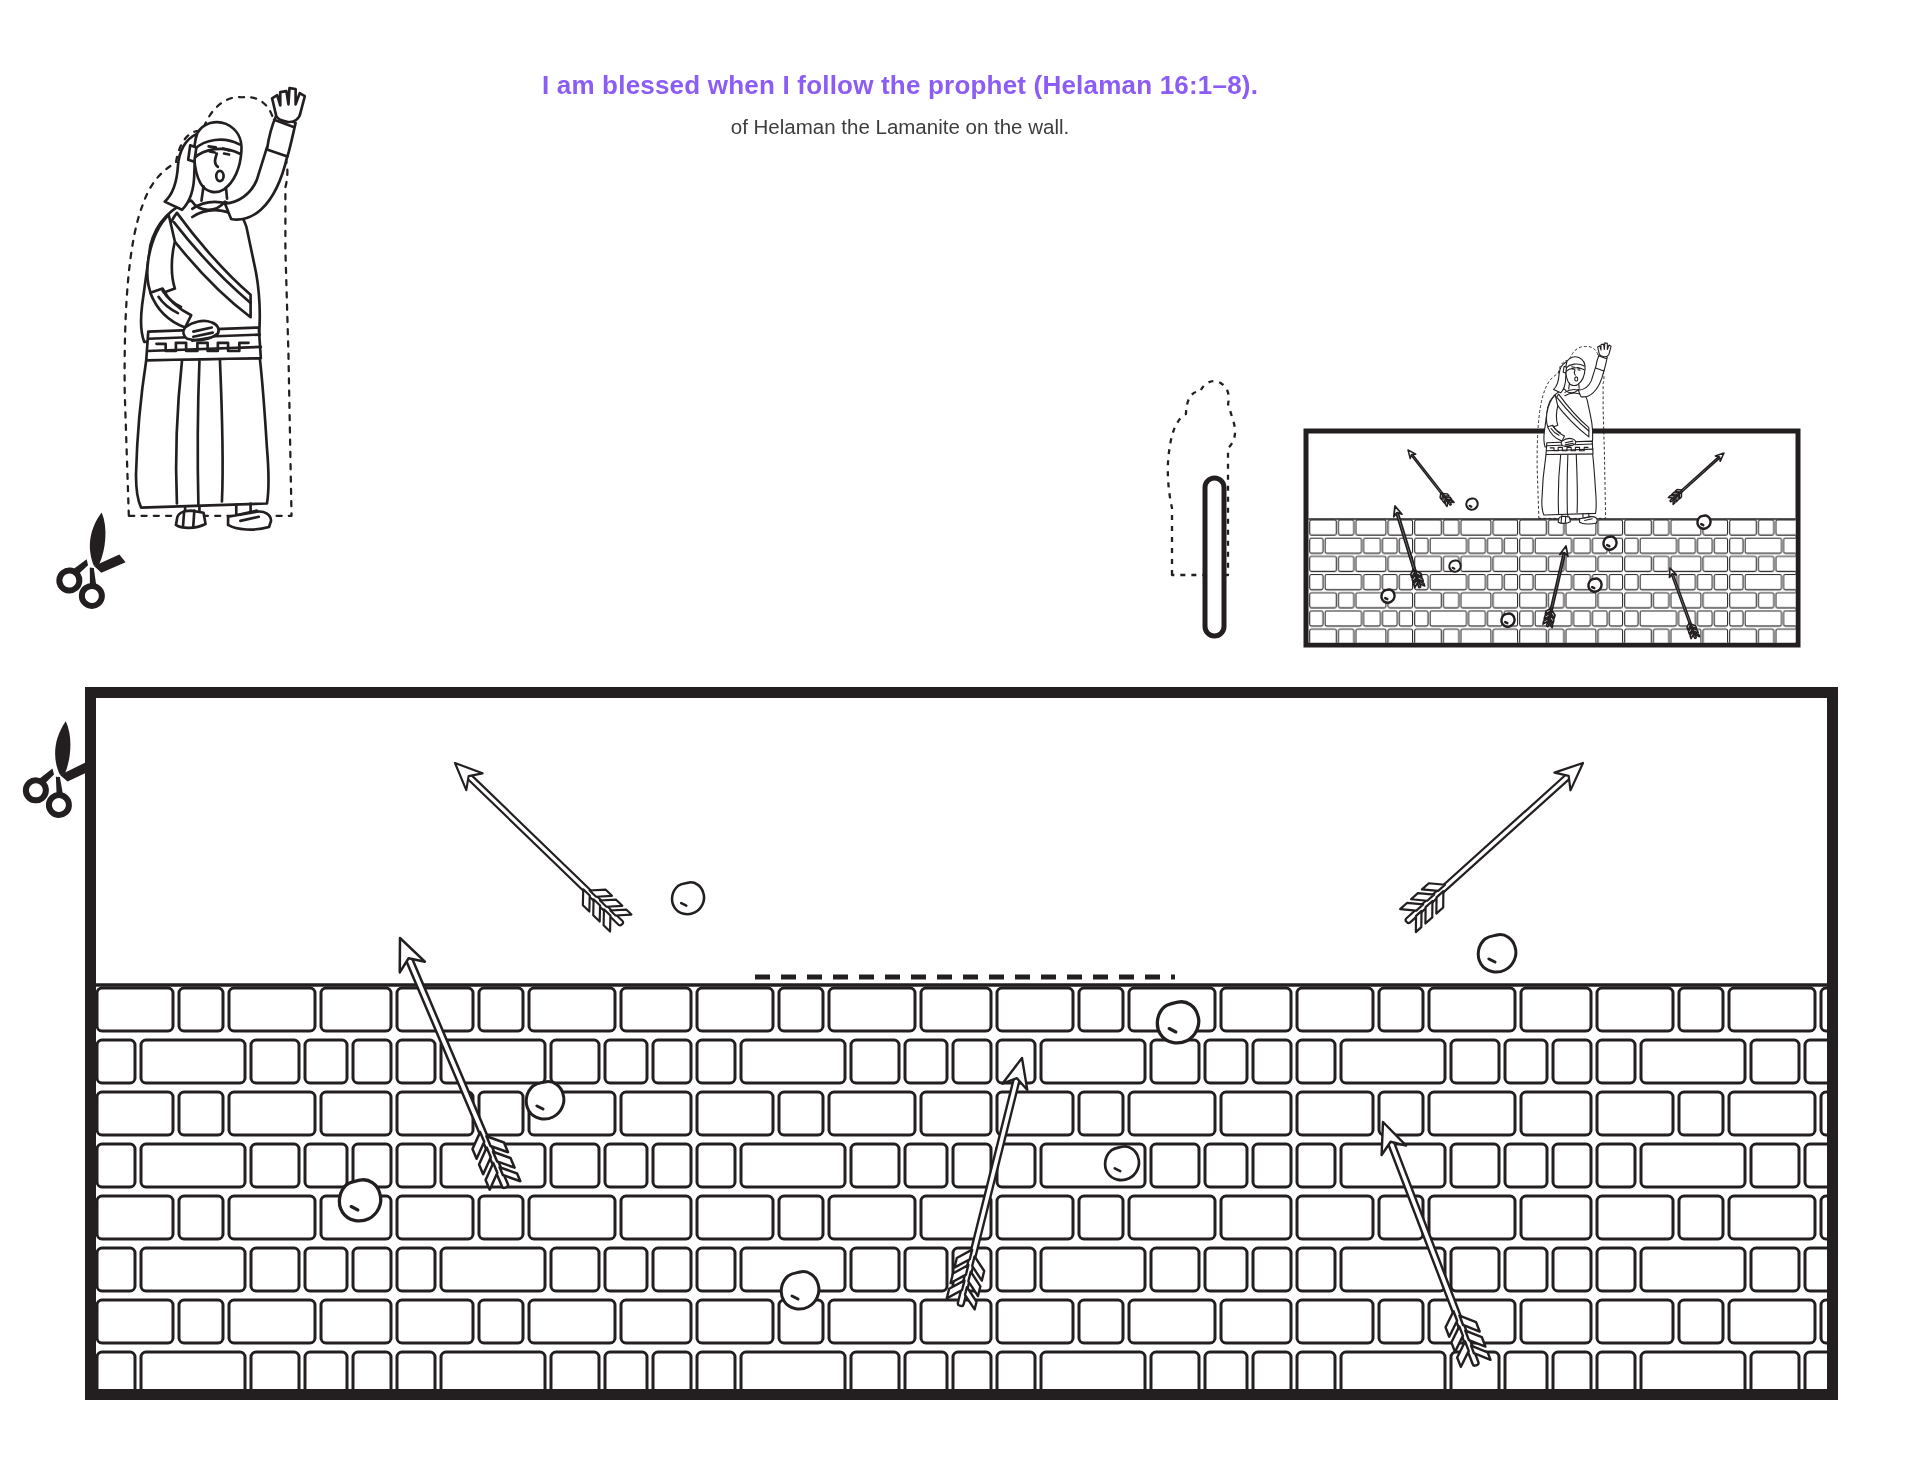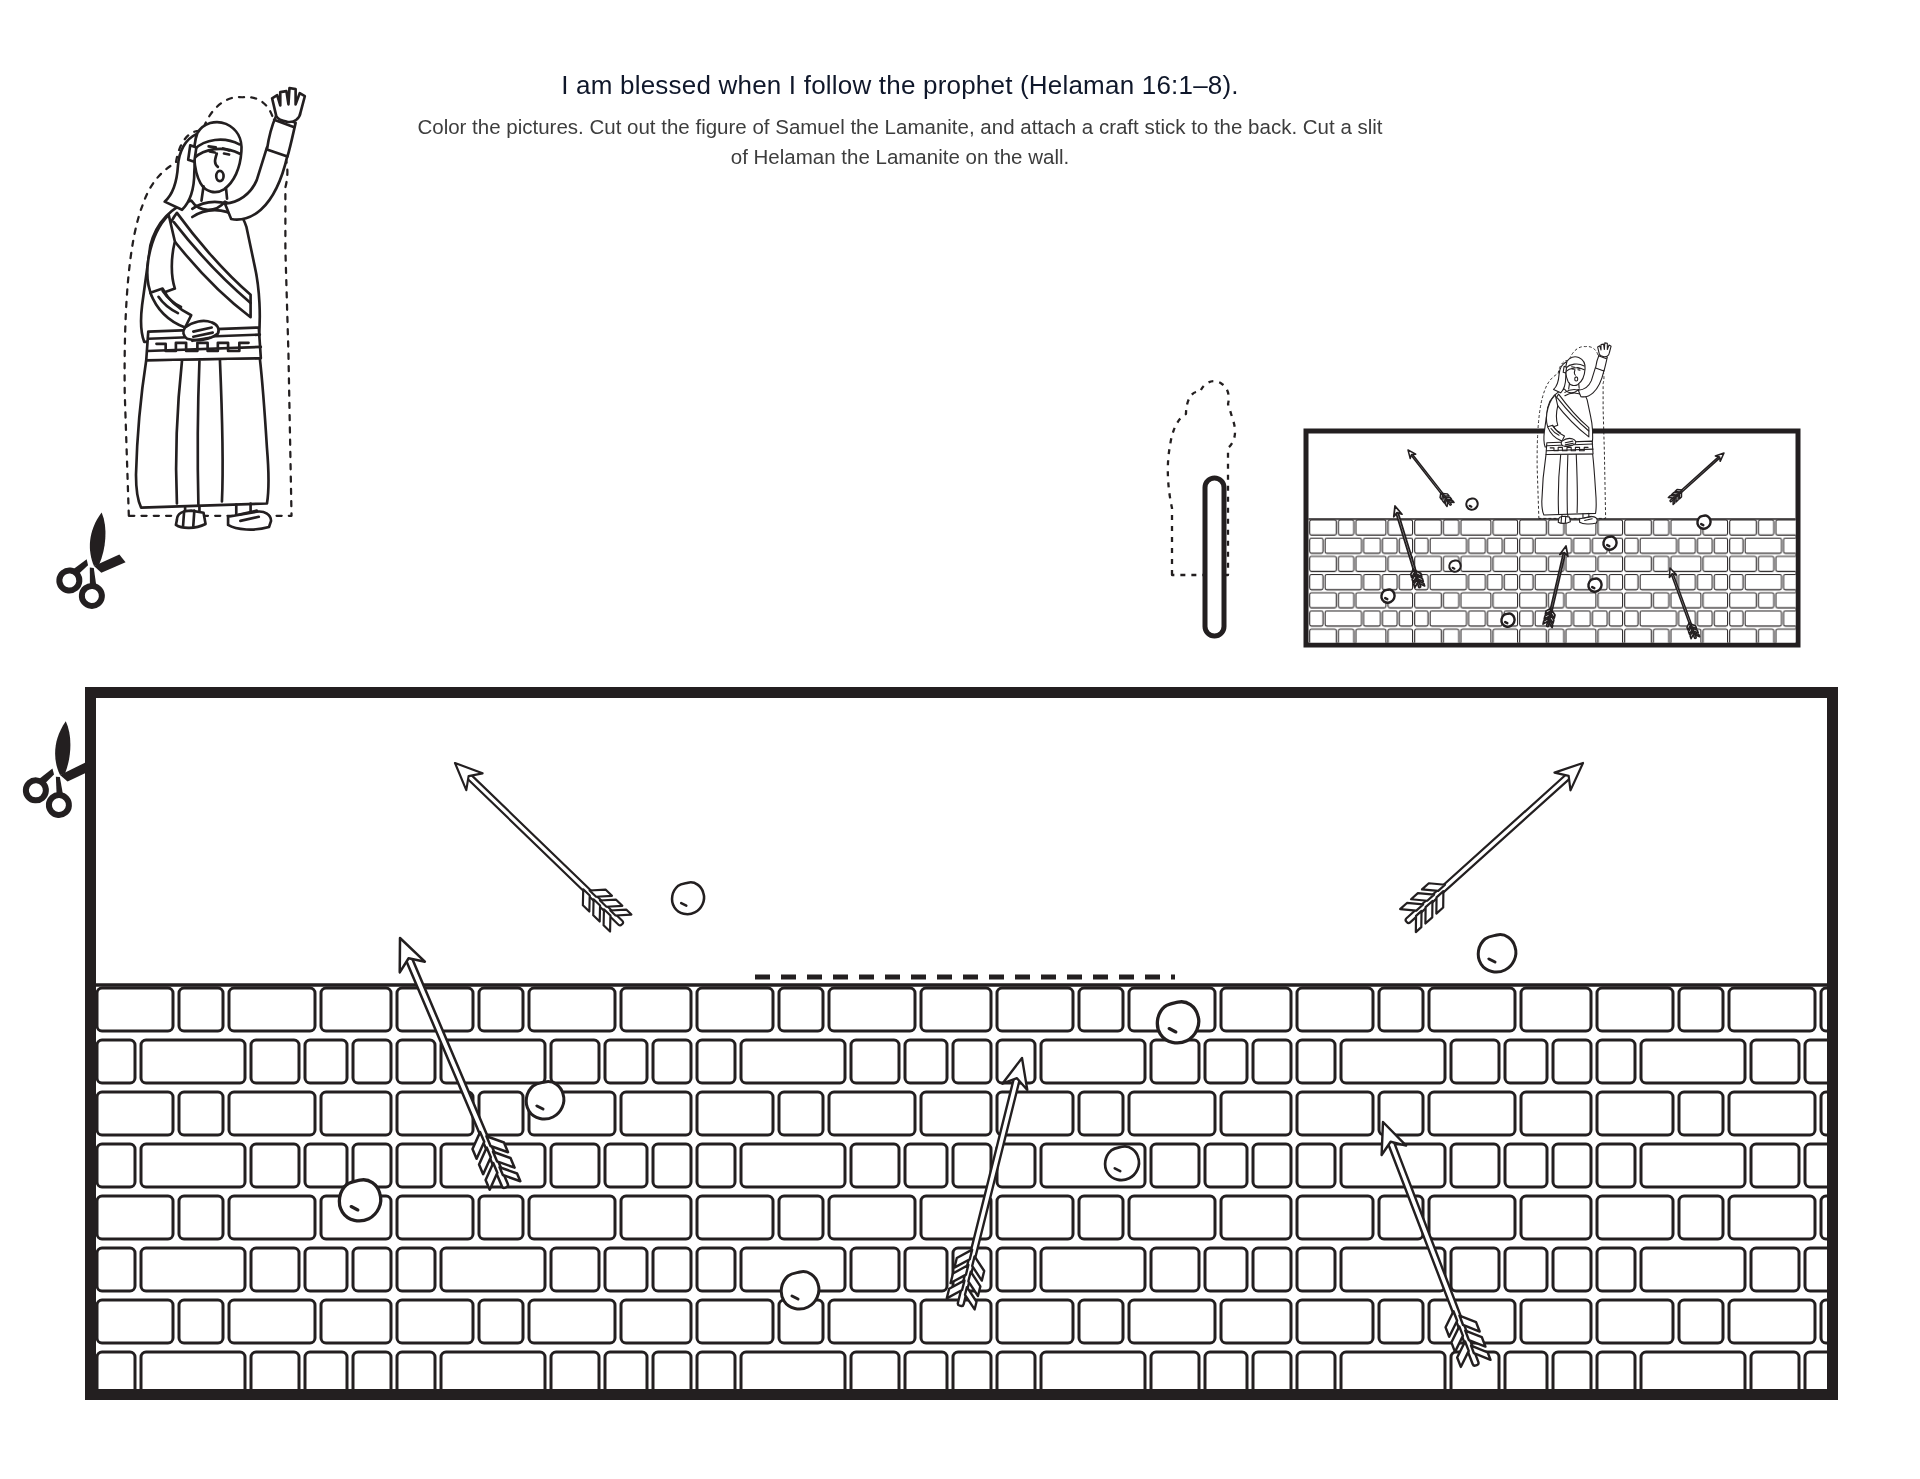--- a/index.html
+++ b/index.html
@@ -1,20 +1,20 @@
 <!DOCTYPE html>
 <html><head>
 <meta charset="utf-8">
 <style>
   html,body{margin:0;padding:0;background:#ffffff;}
   body{width:1920px;height:1479px;position:relative;overflow:hidden;
        font-family:"Liberation Sans","DejaVu Sans",sans-serif;}
   .abs{position:absolute;}
   .title{left:250px;top:70px;width:1300px;text-align:center;
-         font-size:26px;font-weight:400;color:#0f172a;letter-spacing:.2px;}
+         font-size:26px;font-weight:700;color:#8b5cf6;letter-spacing:.2px;}
   .instructions{left:160px;top:112px;width:1480px;text-align:center;
                 font-size:20.5px;line-height:30px;color:#3d3d3d;}
   .instructions div{white-space:nowrap;}
   svg{display:block;overflow:visible;}
 </style>
 </head>
 <body>
 
 <svg class="abs" width="0" height="0" aria-hidden="true">
   <defs>
@@ -93,21 +93,20 @@
       <path d="M80 424 C80 418 86 415 94 415 L106 417 L108 428 C98 433 85 433 79 429 Z"></path>
       <path fill="none" d="M87 416 L86 430 M97 415 L96 430"></path>
       <path d="M130 421 L158 416 C166 415 172 419 172 425 L170 431 C156 435 138 434 130 429 Z"></path>
       <path fill="none" d="M140 419 L158 415 M142 425 L160 421"></path>
     </g>
   </defs>
 </svg>
 
 <div class="abs title">I am blessed when I follow the prophet (Helaman 16:1–8).</div>
 <div class="abs instructions">
-  <div>Color the pictures. Cut out the figure of Samuel the Lamanite, and attach a craft stick to the back. Cut a slit</div>
   <div>of Helaman the Lamanite on the wall.</div>
 </div>
 
 <svg class="abs" style="left:95px;top:86px;" width="215" height="440" viewBox="0 0 210 430">
   <use href="#samuel" stroke-width="2.6"></use>
 </svg>
 
 <svg class="abs" style="left:50px;top:505px;" width="80" height="104" viewBox="0 0 80 104">
   <use href="#scissors" transform="translate(2,3) rotate(6 42 58)"></use>
 </svg>

